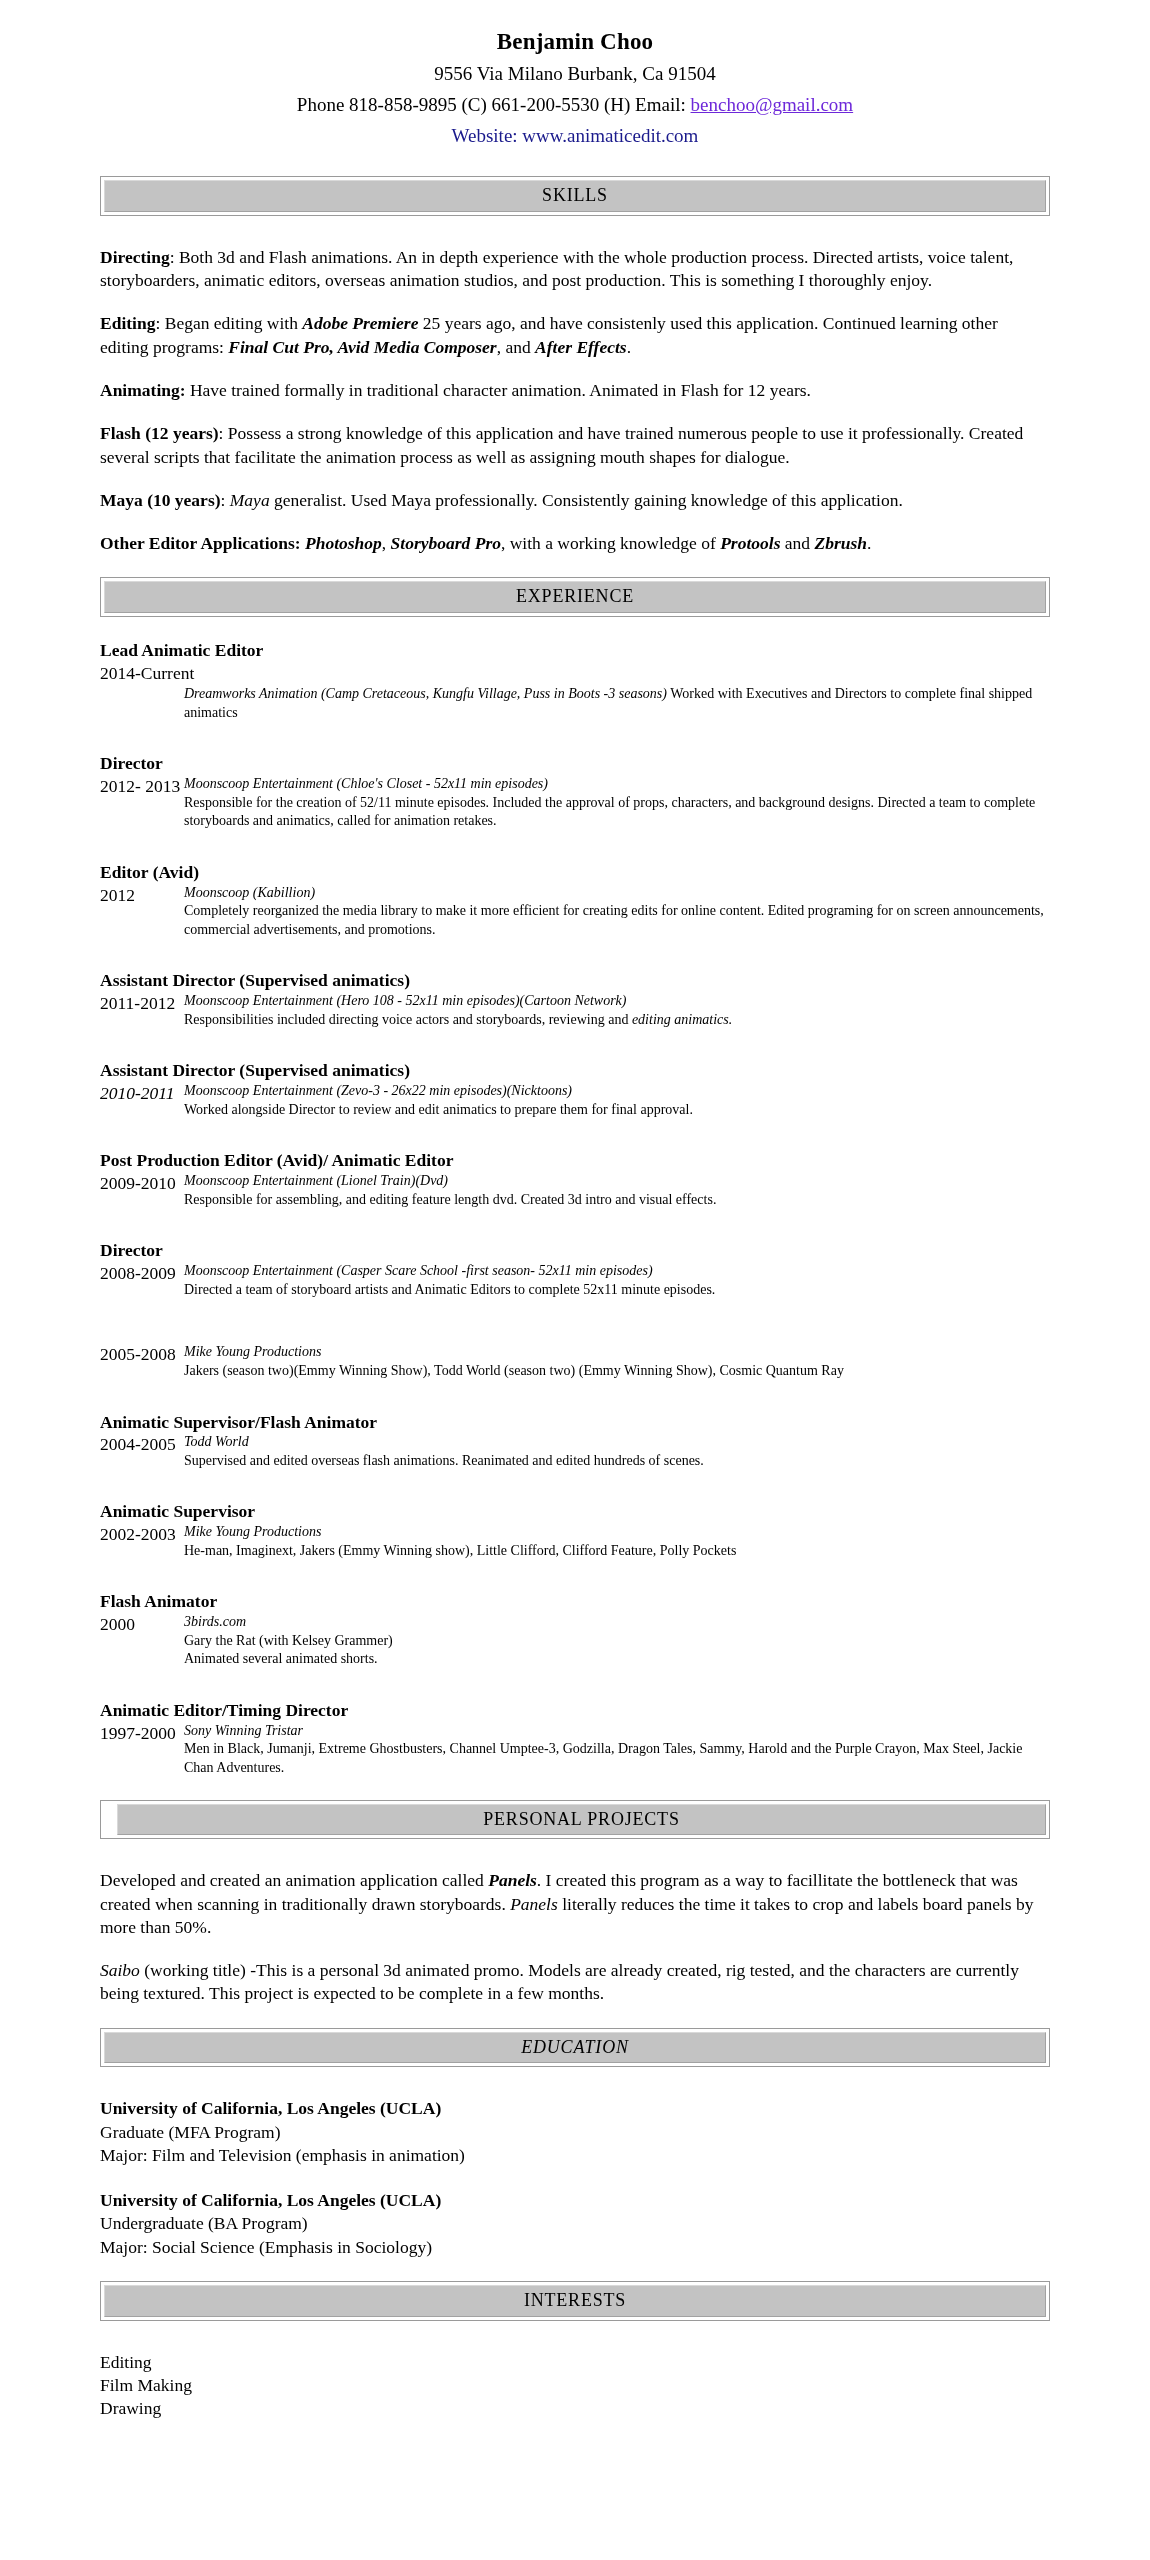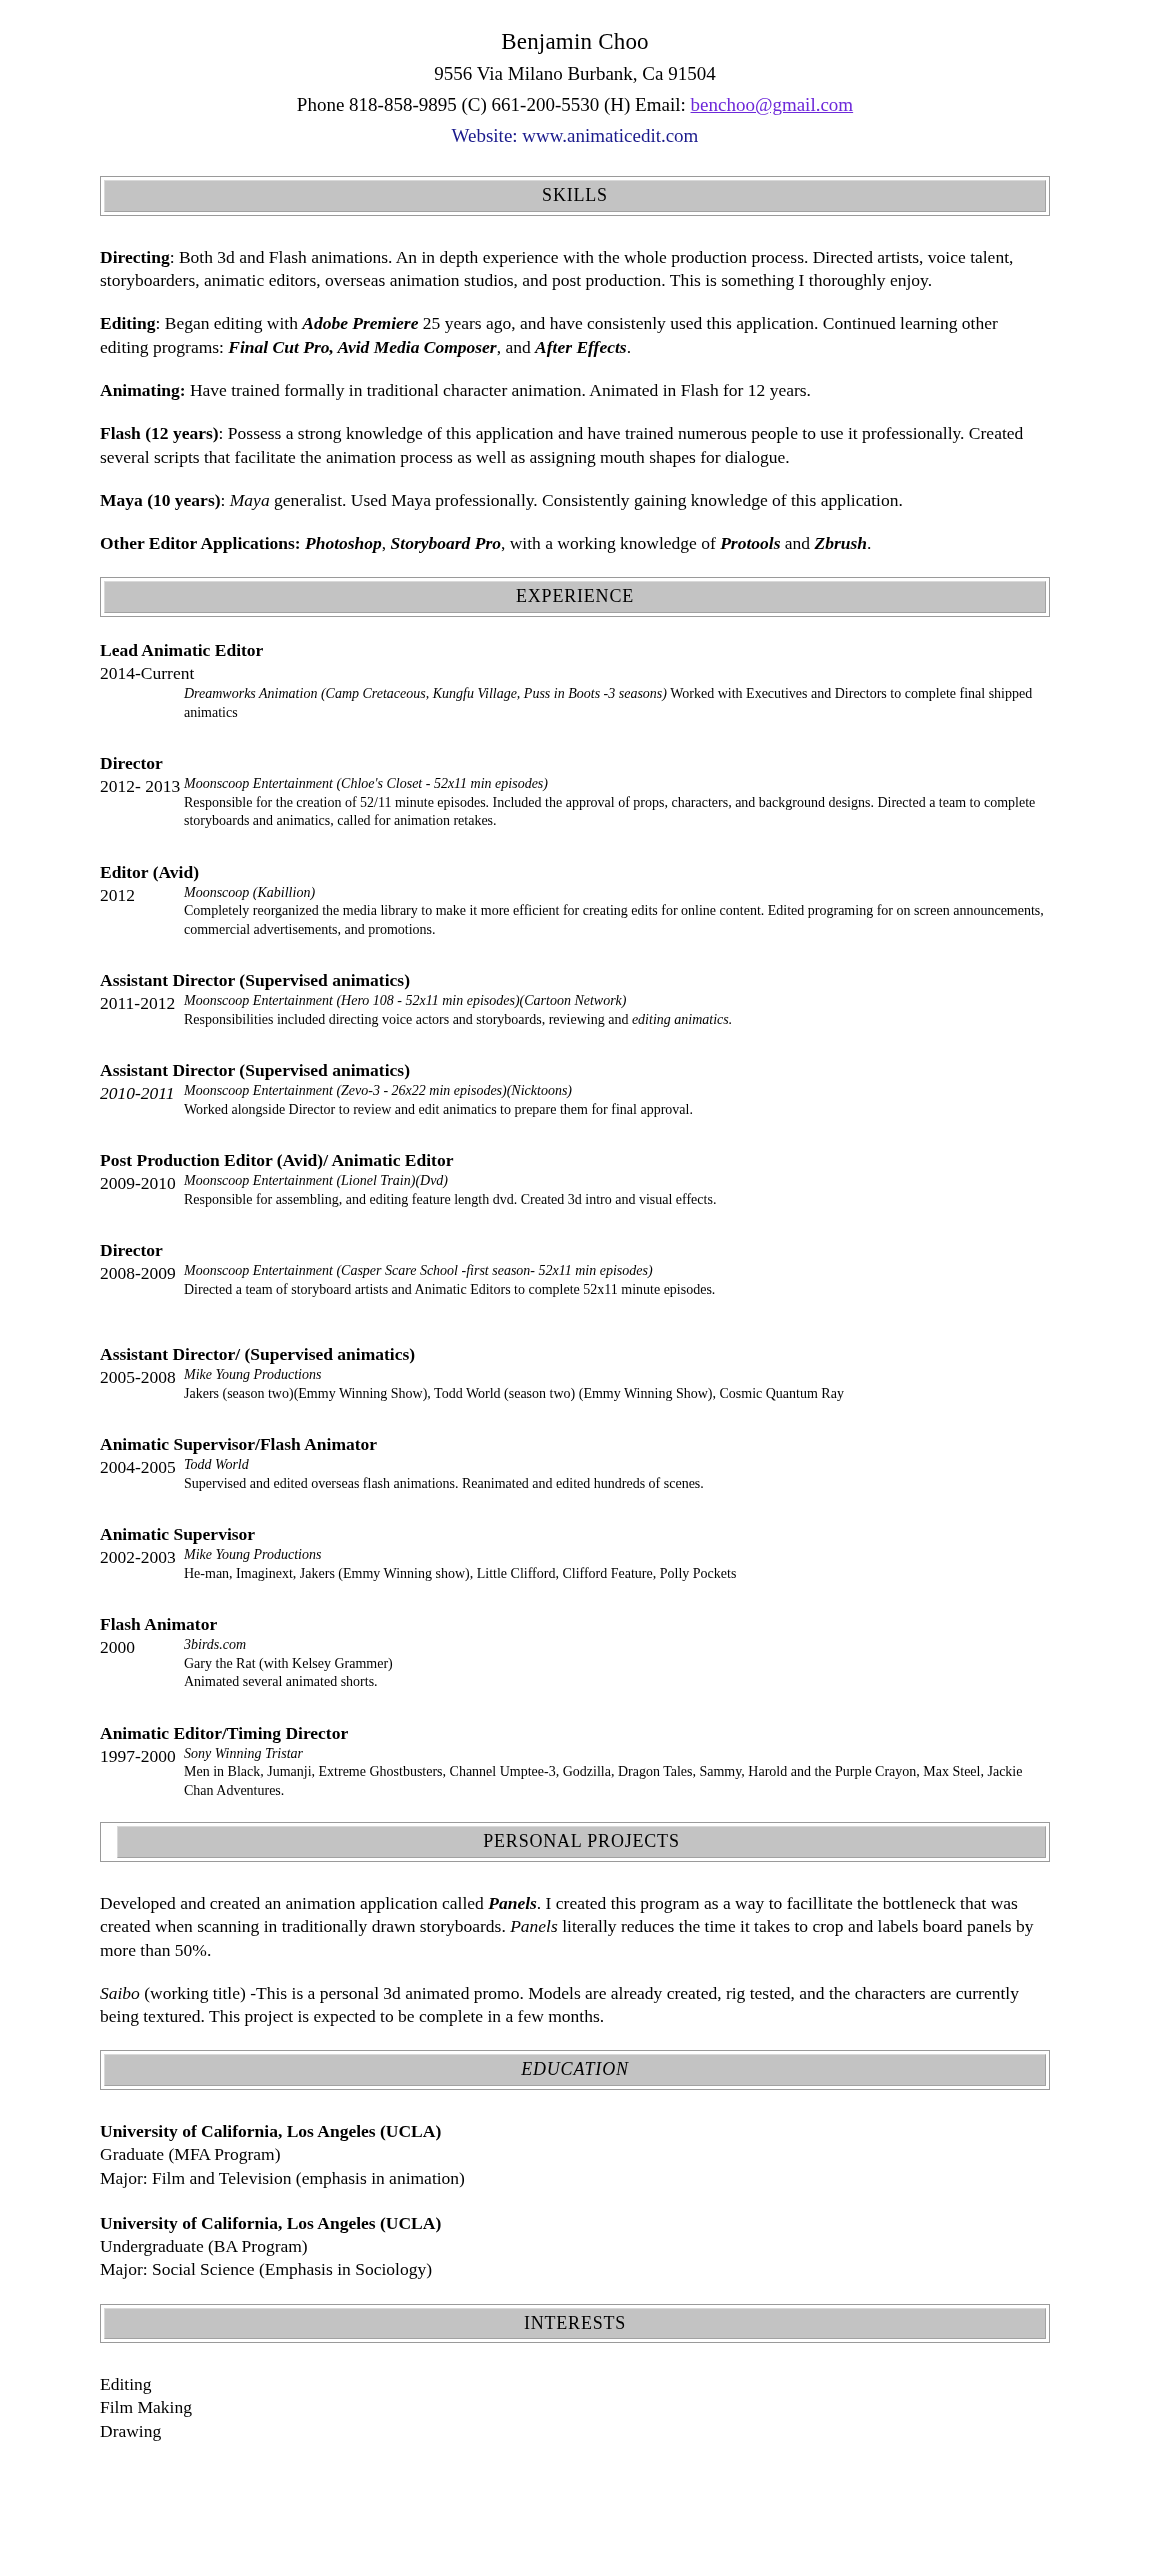--- a/index.html
+++ b/index.html
@@ -21,21 +21,21 @@
     position: relative;
   }
 
   
   .header {
     text-align: center;
     padding-top: 28px;
   }
   .name {
     font-size: 23px;
-    font-weight: normal;
+    font-weight: bold;
     letter-spacing: 0.2px;
     line-height: 1.25;
   }
   .addr {
     font-size: 19px;
     line-height: 1.5;
     margin-top: 3px;
   }
   .contact-line {
     font-size: 19px;
@@ -270,21 +270,20 @@
       <div class="job-row">
         <div class="job-date">2008-2009</div>
         <div class="job-detail">
           <i class="job-company">Moonscoop Entertainment (Casper Scare School -first season- 52x11 min episodes)</i>
           <span class="job-desc">Directed a team of storyboard artists and Animatic Editors to complete 52x11 minute episodes.</span>
         </div>
       </div>
     </div>
 
     <div class="job job-gap">
-      <div class="job-title">Assistant Director/ (Supervised animatics)</div>
       <div class="job-row">
         <div class="job-date">2005-2008</div>
         <div class="job-detail">
           <i class="job-company">Mike Young Productions</i>
           <span class="job-desc">Jakers (season two)(Emmy Winning Show), Todd World (season two) (Emmy Winning Show), Cosmic Quantum Ray</span>
         </div>
       </div>
     </div>
 
     <div class="job job-gap">

